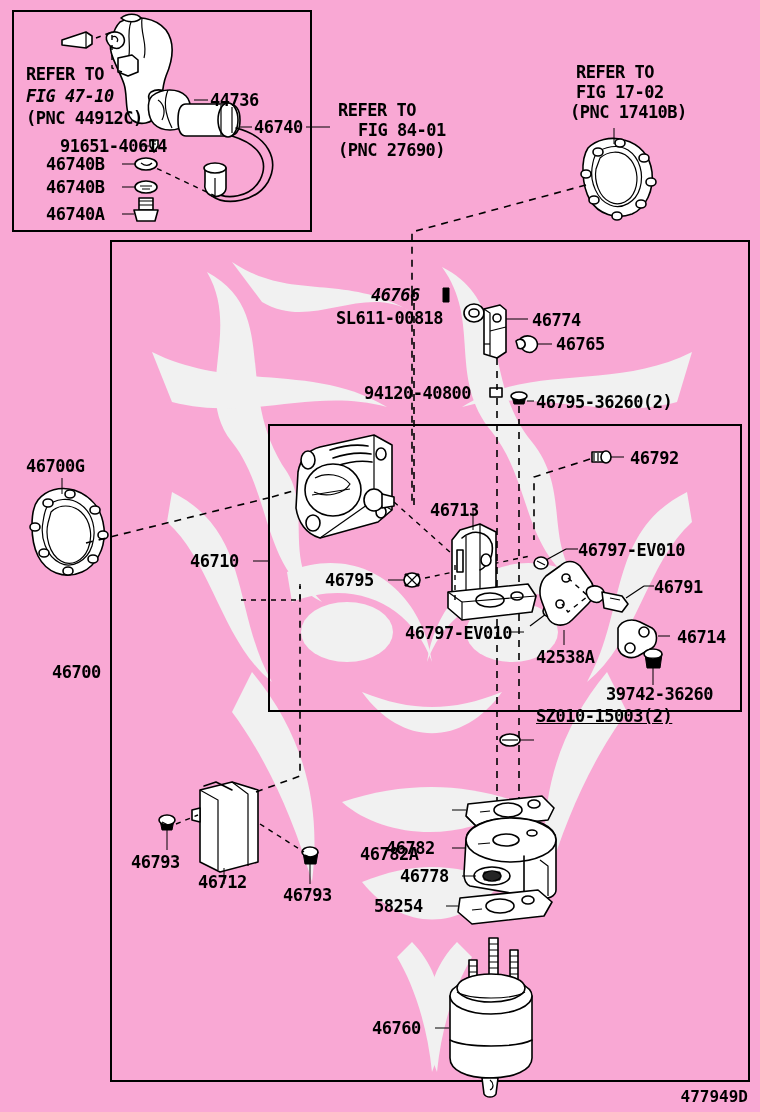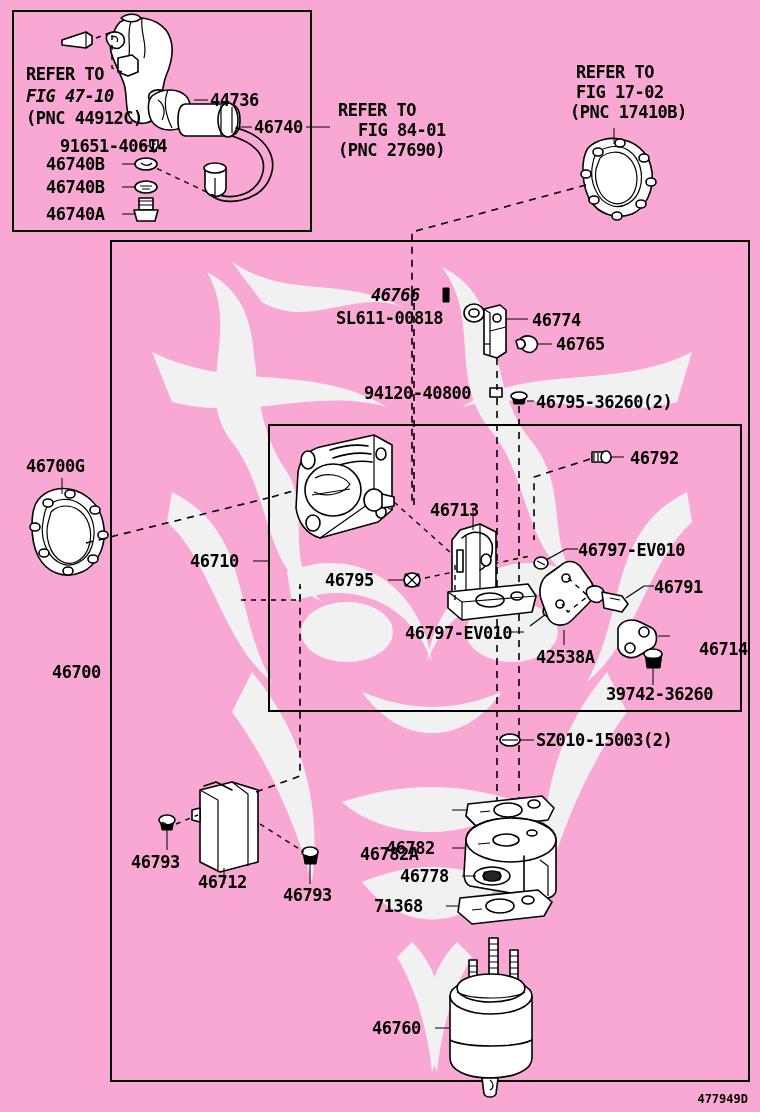--- a/index.html
+++ b/index.html
@@ -65,21 +65,21 @@
   #art .blk { fill: #000; stroke: #000; stroke-width: 1; }
   #art .dash { fill: none; stroke: #000; stroke-width: 1.6; stroke-dasharray: 7 6; }
   #art .dashthin { fill: none; stroke: #000; stroke-width: 1.4; stroke-dasharray: 5 5; }
 
   #footer-id {
     position: absolute;
     right: 12px;
     bottom: 6px;
     font-family: "DejaVu Sans Mono", "Liberation Mono", monospace;
     font-weight: bold;
-    font-size: 12px;
+    font-size: 16px;
     letter-spacing: 0px;
     color: #000;
   }
 </style>
 </head>
 <body>
 
 <div id="page">
 
   <div id="watermark">
@@ -472,32 +472,32 @@
   <div class="lbl" style="left:536px; top:392px;"><span>46795-36260(2)</span></div>
 
   <div class="lbl" style="left:26px; top:456px;"><span>46700G</span></div>
   <div class="lbl" style="left:52px; top:662px;"><span>46700</span></div>
   <div class="lbl" style="left:190px; top:551px;"><span>46710</span></div>
   <div class="lbl" style="left:325px; top:570px;"><span>46795</span></div>
   <div class="lbl" style="left:430px; top:500px;"><span>46713</span></div>
   <div class="lbl" style="left:630px; top:448px;"><span>46792</span></div>
   <div class="lbl" style="left:578px; top:540px;"><span>46797-EV010</span></div>
   <div class="lbl" style="left:654px; top:577px;"><span>46791</span></div>
-  <div class="lbl" style="left:699px; top:627px;margin-top:12px;"><span>46714</span></div>
+  <div class="lbl" style="left:677px; top:627px;"><span>46714</span></div>
   <div class="lbl" style="left:405px; top:623px;"><span>46797-EV010</span></div>
   <div class="lbl" style="left:536px; top:647px;"><span>42538A</span></div>
   <div class="lbl" style="left:606px; top:684px;"><span>39742-36260</span></div>
 
-  <div class="lbl" style="left:536px; top:730px;"><span>SZ010-15003(2)</span></div>
+  <div class="lbl" style="left:536px; top:706px;text-decoration:underline;"><span>SZ010-15003(2)</span></div>
 
   <div class="lbl" style="left:131px; top:852px;"><span>46793</span></div>
   <div class="lbl" style="left:198px; top:872px;"><span>46712</span></div>
   <div class="lbl" style="left:283px; top:885px;"><span>46793</span></div>
 
   <div class="lbl" style="left:360px; top:800px;margin-top:44px;"><span>46782A</span></div>
   <div class="lbl" style="left:386px; top:838px;"><span>46782</span></div>
   <div class="lbl" style="left:400px; top:866px;"><span>46778</span></div>
-  <div class="lbl" style="left:374px; top:896px;"><span>71368</span></div>
+  <div class="lbl" style="left:374px; top:896px;"><span>58254</span></div>
   <div class="lbl" style="left:372px; top:1018px;"><span>46760</span></div>
 
   <div id="footer-id">477949D</div>
 
 </div>
 
 </body></html>

